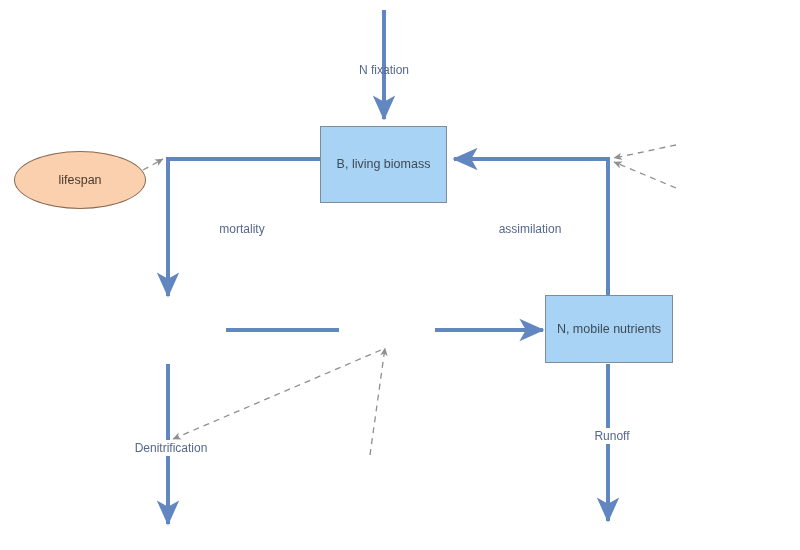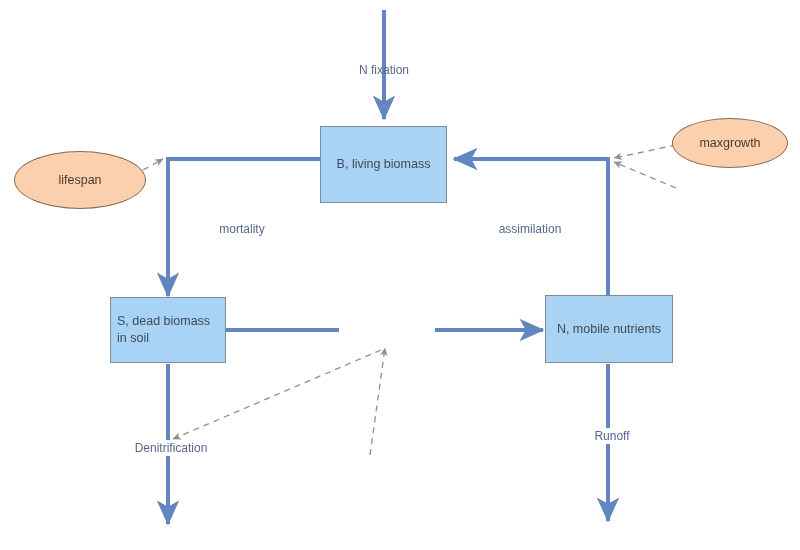--- a/index.html
+++ b/index.html
@@ -25,21 +25,21 @@
     height: 550px;
   }
   .node-box {
     position: absolute;
     box-sizing: border-box;
     background: #a8d3f4;
     border: 1.5px solid #7f8b99;
     display: flex;
     align-items: center;
     justify-content: center;
-    text-align: left;
+    text-align: right;
     color: #3f4a57;
     font-size: 12.5px;
     line-height: 1.35;
     padding: 2px 6px;
     z-index: 3;
   }
   .node-ellipse {
     position: absolute;
     box-sizing: border-box;
     background: #fad0ae;
@@ -110,35 +110,29 @@
       <line x1="370" y1="455" x2="385" y2="348" marker-end="url(#paramArrow)"></line>
 
       <line x1="381" y1="350" x2="173" y2="439" marker-end="url(#paramArrow)"></line>
     </g>
   </svg>
 
   <div class="node-box" style="left:320px; top:126px; width:127px; height:77px;">
     <span>B, living biomass</span>
   </div>
 
-  <div class="node-box" style="left:110px; top:297px; width:116px; height:66px;">
-    <span>S, dead biomass in soil</span>
-  </div>
 
   <div class="node-box" style="left:545px; top:295px; width:128px; height:68px;">
     <span>N, mobile nutrients</span>
   </div>
 
   <div class="node-ellipse" style="left:14px; top:151px; width:132px; height:58px;">
     <span>lifespan</span>
   </div>
 
-  <div class="node-ellipse" style="left:672px; top:118px; width:116px; height:50px;">
-    <span>maxgrowth</span>
-  </div>
 
 
 
   <div class="flow-label" style="left:334px; top:63px; width:100px;">N fixation</div>
 
   <div class="flow-label" style="left:190px; top:222px; width:104px;">mortality</div>
 
   <div class="flow-label" style="left:478px; top:222px; width:104px;">assimilation</div>
 
 

